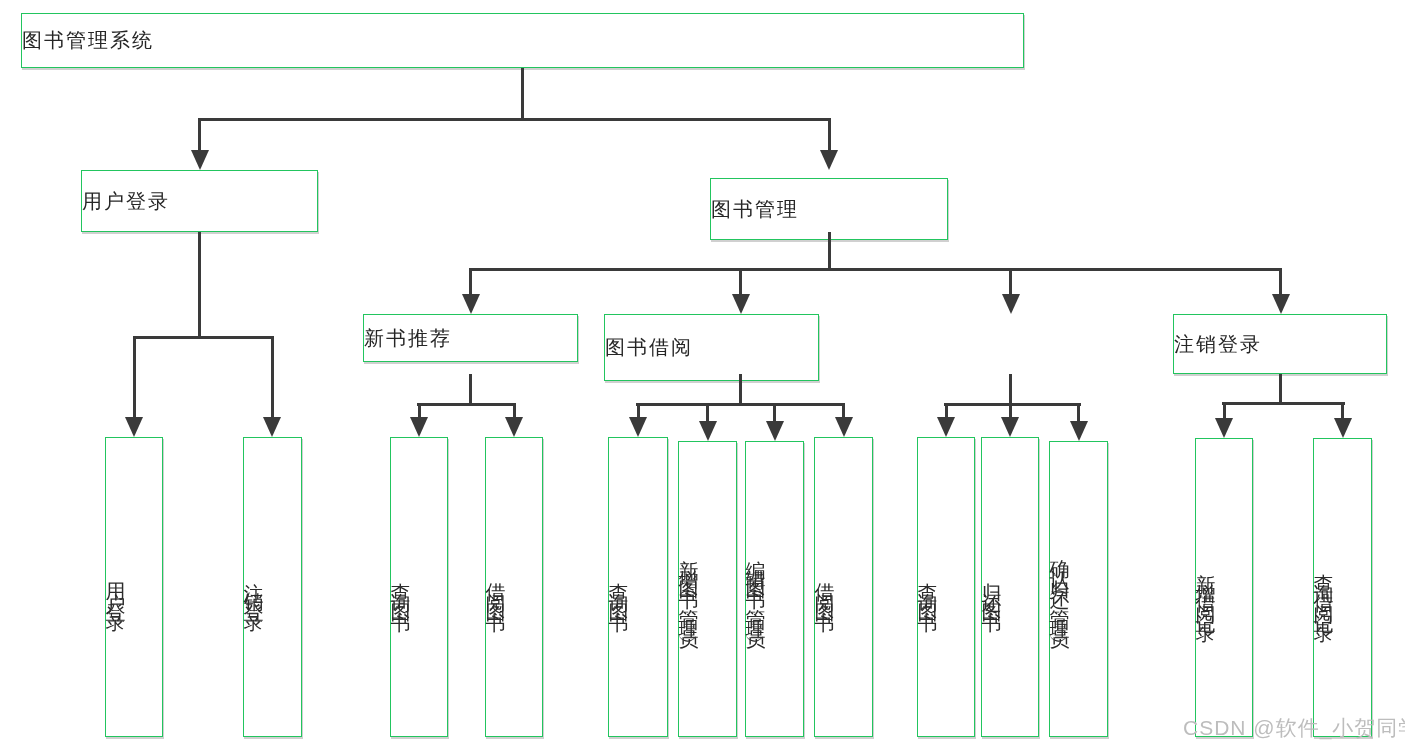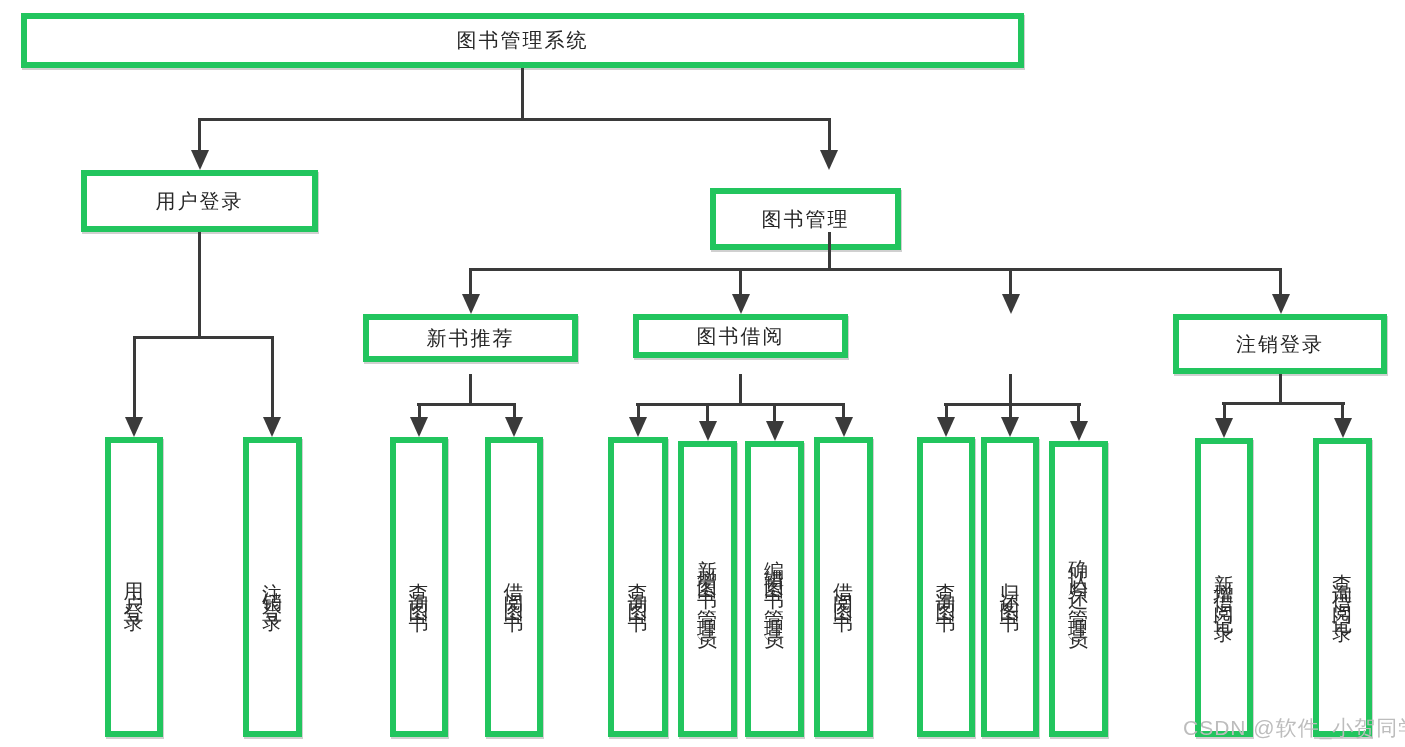--- a/index.html
+++ b/index.html
@@ -2,22 +2,22 @@
 <html><head>
 <meta charset="utf-8">
 <style>
   html,body{margin:0;padding:0;background:#ffffff;}
   .stage{
     position:relative;width:1405px;height:747px;background:#ffffff;overflow:hidden;
     font-family:"Liberation Sans","DejaVu Sans",sans-serif;
   }
   .box{
     position:absolute;box-sizing:border-box;background:#ffffff;
-    border:6px solid #22c55e;box-shadow:1px 2px 0 rgba(150,150,150,.45);
-    display:flex;align-items:center;justify-content:center;
+    border:1px solid #22c55e;box-shadow:1px 2px 0 rgba(150,150,150,.45);
+    display:flex;align-items:center;
     color:#262626;font-size:20px;letter-spacing:2px;white-space:nowrap;
   }
   .leaf{letter-spacing:0;}
   .leaf .vtext{
     writing-mode:vertical-rl;text-orientation:mixed;
     font-size:20px;letter-spacing:10px;color:#2b2b2b;line-height:1;
     white-space:nowrap;
   }
   .hline,.vline{position:absolute;background:#3a3a3a;}
   .hline{height:3px;}
@@ -44,21 +44,21 @@
   <div class="vline" style="left:521px;top:68px;height:51px"></div>
   <div class="hline" style="left:198px;top:118px;width:633px"></div>
   <div class="vline" style="left:198px;top:118px;height:34px"></div>
   <div class="ah" style="left:191px;top:150px"></div>
   <div class="vline" style="left:828px;top:118px;height:34px"></div>
   <div class="ah" style="left:820px;top:150px"></div>
 
   <div class="box" style="left:81px;top:170px;width:237px;height:62px">
     <span>用户登录</span>
   </div>
-  <div class="box" style="left:710px;top:188px;width:191px;height:62px">
+  <div class="box" style="left:710px;top:178px;width:238px;height:62px">
     <span>图书管理</span>
   </div>
 
   <div class="vline" style="left:198px;top:232px;height:107px"></div>
   <div class="hline" style="left:133px;top:336px;width:141px"></div>
   <div class="vline" style="left:133px;top:336px;height:81px"></div>
   <div class="ah" style="left:125px;top:417px"></div>
   <div class="vline" style="left:271px;top:336px;height:81px"></div>
   <div class="ah" style="left:263px;top:417px"></div>
 
@@ -69,21 +69,21 @@
   <div class="vline" style="left:739px;top:268px;height:26px"></div>
   <div class="ah" style="left:732px;top:294px"></div>
   <div class="vline" style="left:1009px;top:268px;height:26px"></div>
   <div class="ah" style="left:1002px;top:294px"></div>
   <div class="vline" style="left:1279px;top:268px;height:26px"></div>
   <div class="ah" style="left:1272px;top:294px"></div>
 
   <div class="box" style="left:363px;top:314px;width:215px;height:48px">
     <span>新书推荐</span>
   </div>
-  <div class="box" style="left:633px;top:314px;width:215px;height:44px">
+  <div class="box" style="left:604px;top:314px;width:215px;height:67px">
     <span>图书借阅</span>
   </div>
   <div class="box" style="left:1173px;top:314px;width:214px;height:60px">
     <span>注销登录</span>
   </div>
 
   <div class="vline" style="left:469px;top:374px;height:32px"></div>
   <div class="hline" style="left:417px;top:403px;width:99px"></div>
   <div class="vline" style="left:418px;top:403px;height:14px"></div>
   <div class="ah" style="left:410px;top:417px"></div>

